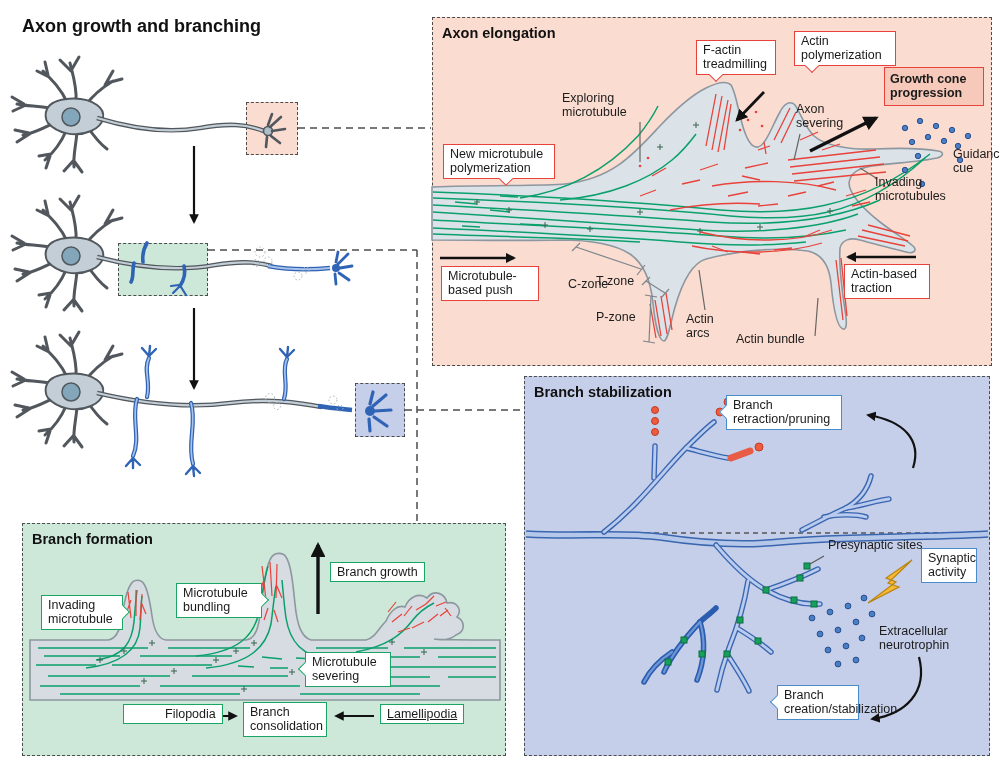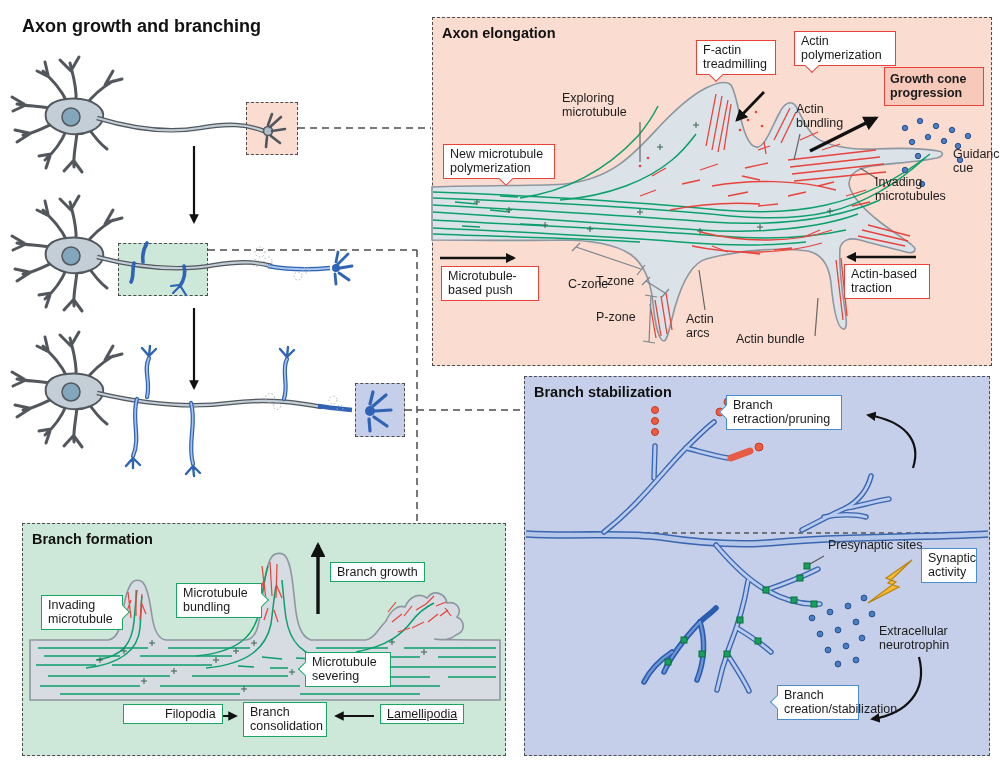--- a/index.html
+++ b/index.html
@@ -366,21 +366,21 @@
   </div>
   <div class="lbl" style="left:562px;top:91px;width:82px;">Exploring microtubule</div>
   <div class="callout red" style="left:696px;top:40px;width:80px;">
     <span>F-actin treadmilling</span>
     <span class="tail t-bottom" style="left:18%;"></span>
   </div>
   <div class="callout red" style="left:778px;top:31px;width:102px;margin-left:16px;">
     <span>Actin polymerization</span>
     <span class="tail t-bottom" style="left:12%;"></span>
   </div>
-  <div class="lbl" style="left:796px;top:102px;width:60px;">Actin bundling</div>
+  <div class="lbl" style="left:796px;top:102px;width:60px;">Axon severing</div>
   <div class="bx red" id="lbl-progression" style="left:884px;top:67px;width:100px;">Growth cone progression</div>
   <div class="lbl" style="left:953px;top:147px;width:62px;">Guidance cue</div>
   <div class="lbl" style="left:875px;top:175px;width:90px;">Invading microtubules</div>
   <div class="bx red" style="left:441px;top:266px;width:98px;">Microtubule-based push</div>
   <div class="lbl" style="left:568px;top:252px;margin-top:25px;">C-zone</div>
   <div class="lbl" style="left:596px;top:274px;">T-zone</div>
   <div class="lbl" style="left:596px;top:310px;">P-zone</div>
   <div class="lbl" style="left:686px;top:312px;width:44px;">Actin arcs</div>
   <div class="lbl nowrap" style="left:736px;top:332px;">Actin bundle</div>
   <div class="bx red" style="left:844px;top:264px;width:86px;">Actin-based traction</div>

